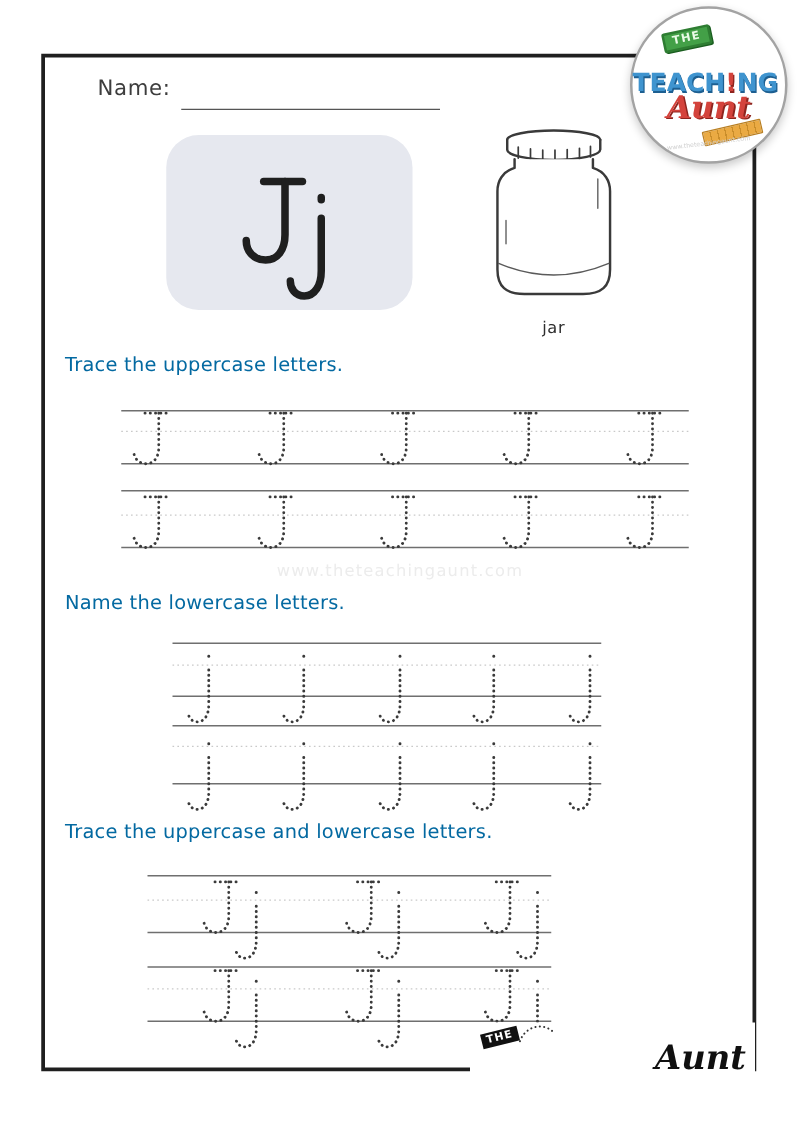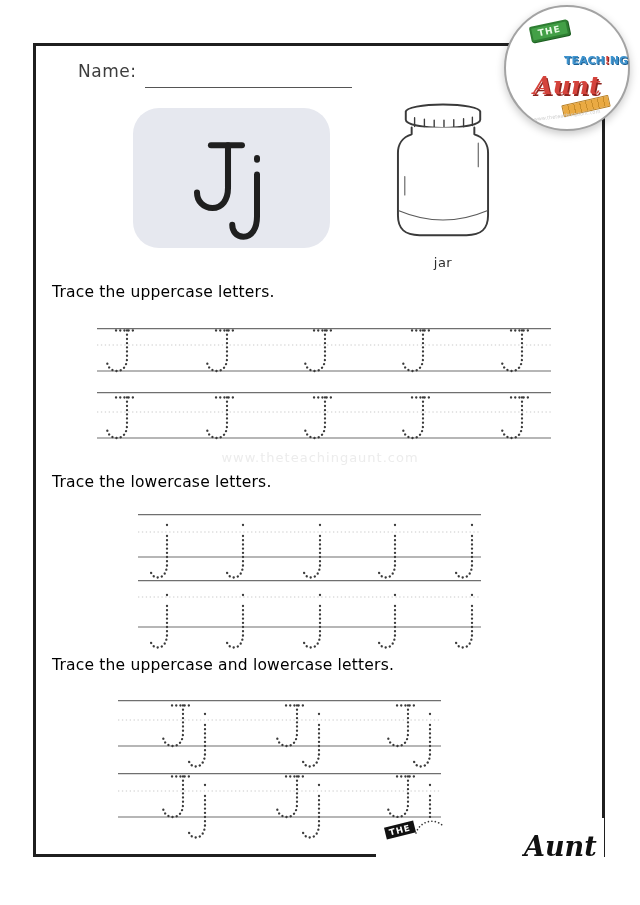--- a/index.html
+++ b/index.html
@@ -13,36 +13,36 @@
   .letter-card{position:absolute;left:133px;top:108px;width:197px;height:140px;
                background:#e6e8ef;border-radius:26px;}
   .card-letter path{stroke:#1f1f1f;fill:none;stroke-linecap:round;stroke-linejoin:round;}
 
   .jar-wrap{position:absolute;left:394px;top:102px;width:98px;text-align:center;}
   .jar-outline{stroke:#3a3a3a;stroke-width:2;fill:#fff;stroke-linecap:round;stroke-linejoin:round;}
   .jar-line{stroke:#3a3a3a;stroke-width:1.4;fill:none;stroke-linecap:round;}
   .jar-thin{stroke:#5a5a5a;stroke-width:1.1;fill:none;stroke-linecap:round;}
   .jar-label{font-size:13px;color:#2e2e2e;margin-top:7px;letter-spacing:.5px;}
 
-  .sec-heading{position:absolute;left:52px;font-size:15.5px;color:#000000;letter-spacing:.2px;}
+  .sec-heading{position:absolute;left:52px;font-size:15.5px;color:#0369a1;letter-spacing:.2px;}
   .trace-row{position:absolute;left:0;overflow:visible;}
   .gl-solid{stroke:#6f6f6f;stroke-width:1.1;fill:none;}
   .gl-dot{stroke:#c9c9c9;stroke-width:1;stroke-dasharray:1.3 2.6;fill:none;}
   .trace-letter path{stroke:#3a3a3a;stroke-width:2.3;fill:none;stroke-linecap:round;stroke-dasharray:0.1 4.1;}
 
   .watermark{position:absolute;left:170px;top:450px;width:300px;text-align:center;
              font-size:13px;color:#ececec;letter-spacing:1px;}
 
   
   .logo-top{position:absolute;left:504px;top:5px;width:122px;height:122px;background:#fff;
             border:2px solid #a3a3a3;border-radius:50%;box-shadow:0 3px 8px rgba(0,0,0,.22);z-index:6;}
   .lt-badge{position:absolute;left:24px;top:16px;background:#43a047;border:2px solid #2e7d32;
             color:#eafbe7;font-size:9px;font-weight:bold;padding:1px 6px;transform:rotate(-12deg);
             letter-spacing:1px;border-radius:2px;box-shadow:1px 1px 0 #1b5e20;}
-  .lt-title{position:absolute;left:0;top:47px;width:100%;text-align:right;font-size:11px;
+  .lt-title{position:absolute;left:0;top:47px;width:100%;text-align:left;font-size:20px;
             font-weight:bold;color:#3f94cf;text-shadow:1px 1px 0 #1d5f91;}
   .lt-title .accent{color:#d4433c;text-shadow:1px 1px 0 #8e241e;}
   .lt-name{position:absolute;left:0;top:64px;width:100%;text-align:center;
            font-family:"DejaVu Serif",serif;font-style:italic;font-weight:bold;font-size:25px;
            color:#d4433c;text-shadow:1.5px 1.5px 0 #8e241e;}
   .lt-ruler{position:absolute;left:56px;top:93px;width:46px;height:10px;
             background:repeating-linear-gradient(90deg,#eaaa43 0 5px,#c98d2a 5px 6px);
             border:1.5px solid #b97f22;transform:rotate(-13deg);border-radius:1px;}
   .lt-tagline{position:absolute;left:0;top:105px;width:100%;text-align:center;font-size:5px;
               color:#cfcfcf;transform:rotate(-7deg);}
@@ -146,21 +146,21 @@
         <path d="M 0 -40.5 L 0 -13 C 0 -5 -4 0 -10 0 C -16 0 -20 -4.5 -20 -10"></path>
       </g>
       <g class="trace-letter" transform="translate(522 46)">
         <path d="M -11 -40.5 L 9 -40.5"></path>
         <path d="M 0 -40.5 L 0 -13 C 0 -5 -4 0 -10 0 C -16 0 -20 -4.5 -20 -10"></path>
       </g>
     </svg>
 
   <div class="watermark">www.theteachingaunt.com</div>
 
-  <div class="sec-heading" style="top:473px">Trace the lowercase letters.</div>
+  <div class="sec-heading" style="top:473px">Name the lowercase letters.</div>
   <svg class="trace-row" id="row-1-0" style="top:514px" width="640" height="70" viewBox="0 0 640 70">
       <line x1="138" x2="481" y1="0.6" y2="0.6" class="gl-solid"></line>
       <line x1="138" x2="481" y1="18" y2="18" class="gl-dot"></line>
       <line x1="138" x2="481" y1="43" y2="43" class="gl-solid"></line>
       <g class="trace-letter" transform="translate(167 43)">
         <path d="M 0 -32 L 0 -30.8"></path>
         <path d="M 0 -21 L 0 7 C 0 15 -3.5 20.5 -9 20.5 C -14 20.5 -16.5 16.5 -16.5 12.5"></path>
       </g>
       <g class="trace-letter" transform="translate(243 43)">
         <path d="M 0 -32 L 0 -30.8"></path>

